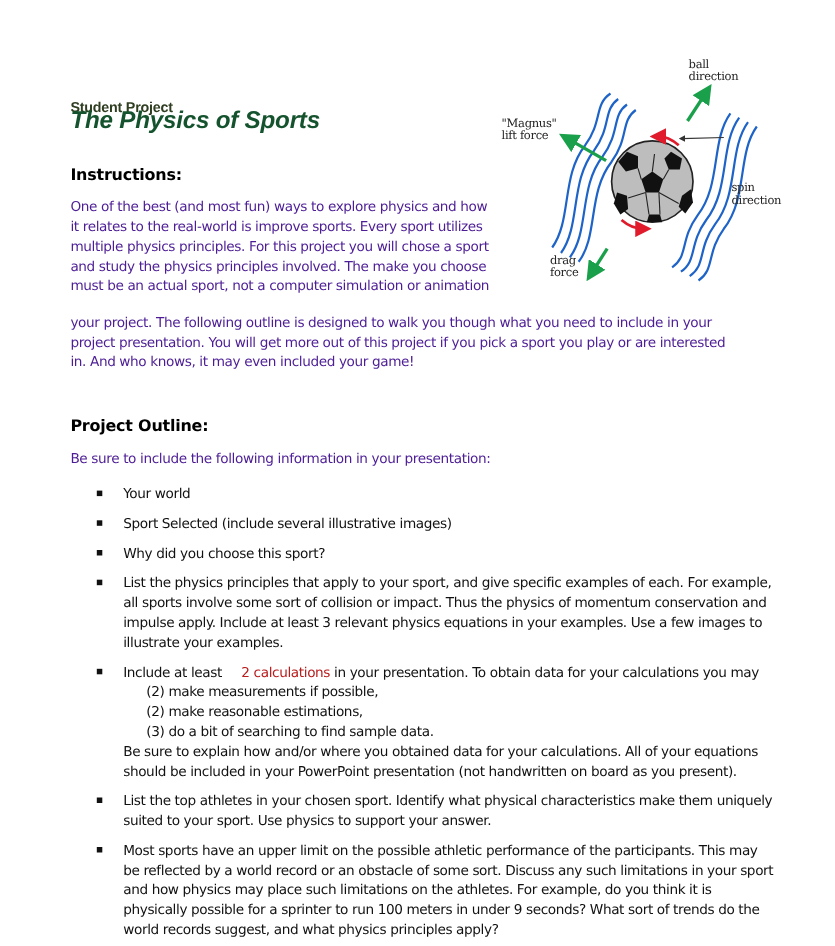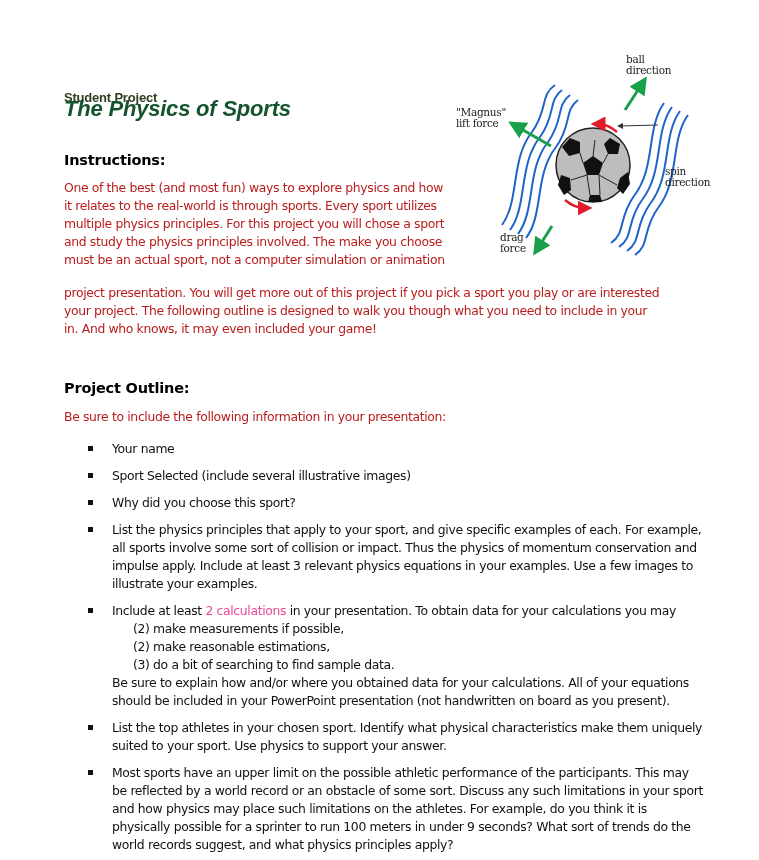--- a/index.html
+++ b/index.html
@@ -5,29 +5,29 @@
   html, body { margin: 0; padding: 0; background: #ffffff; }
   body { width: 759px; height: 860px; position: relative; overflow: hidden;
          font-family: "DejaVu Sans", sans-serif; color: #111; }
   .page { position: absolute; left: 0; top: 0; width: 759px; height: 860px; }
   .title-main { position: absolute; left: 64px; top: 74px; font-family: "Liberation Sans", sans-serif;
                 font-weight: bold; font-size: 13px; color: #2f3d20; letter-spacing: -0.2px; margin-top: 16px; }
   .title-sub { position: absolute; left: 64px; top: 96px; font-family: "Liberation Sans", sans-serif;
                font-weight: bold; font-style: italic; font-size: 22px; color: #14532d; letter-spacing: -0.2px; }
   .heading { position: absolute; left: 64px; font-family: "DejaVu Sans", sans-serif; font-weight: bold;
              font-size: 14.5px; color: #000000; letter-spacing: -0.2px; }
-  .para { position: absolute; left: 64px; font-size: 12.4px; line-height: 18px; color: #b91c1c;
+  .para { position: absolute; left: 64px; font-size: 12.4px; line-height: 18px; color: #4c1d95;
           letter-spacing: -0.35px; }
   .para b { font-style: italic; }
   .bullets { position: absolute; left: 86px; top: 440px; width: 620px; margin: 0; padding: 0; list-style: none; }
   .bullets li { position: relative; padding-left: 26px; font-size: 12.4px; line-height: 18px; color: #111;
                 letter-spacing: -0.35px; margin-bottom: 9px; }
   .bullets li .bullet-mark { position: absolute; left: 2px; top: 6px; width: 5px; height: 5px; background: #111; }
   .sub-step { padding-left: 21px; display: block; }
-  .red { color: #ec4899; }
+  .red { color: #b91c1c; margin-left: 14px; }
   .figure { position: absolute; left: 440px; top: 40px; width: 319px; height: 230px; }
   .fig-label { position: absolute; font-family: "DejaVu Serif", serif; font-size: 10.5px; line-height: 11px;
                color: #222; letter-spacing: -0.3px; }
 </style>
 </head>
 <body>
 
 <div class="page">
 
   <div class="title-main">Student Project</div>
@@ -102,37 +102,37 @@
     <div class="fig-label" style="left:60px; top:192px;">
       <div>drag</div>
       <div>force</div>
     </div>
   </div>
 
   <div class="heading" style="top:152px;">Instructions:</div>
 
   <div class="para" style="top:179px; width:400px;">
     <div>One of the best (and most fun) ways to explore physics and how</div>
-    <div>it relates to the real-world is through sports. Every sport utilizes</div>
+    <div>it relates to the real-world is improve sports. Every sport utilizes</div>
     <div>multiple physics principles. For this project you will chose a sport</div>
     <div>and study the physics principles involved. The make you choose</div>
     <div>must be an actual sport, not a computer simulation or animation</div>
   </div>
 
   <div class="para" style="top:284px; width:640px;">
+    <div>your project. The following outline is designed to walk you though what you need to include in your</div>
     <div>project presentation. You will get more out of this project if you pick a sport you play or are interested</div>
-    <div>your project. The following outline is designed to walk you though what you need to include in your</div>
     <div>in. And who knows, it may even included your game!</div>
   </div>
 
   <div class="heading" style="top:380px;">Project Outline:</div>
   <div class="para" style="top:408px; width:640px;">Be sure to include the following information in your presentation:</div>
 
   <ul class="bullets">
-    <li><span class="bullet-mark"></span><span>Your name</span></li>
+    <li><span class="bullet-mark"></span><span>Your world</span></li>
     <li><span class="bullet-mark"></span><span>Sport Selected (include several illustrative images)</span></li>
     <li><span class="bullet-mark"></span><span>Why did you choose this sport?</span></li>
     <li><span class="bullet-mark"></span><span>List the physics principles that apply to your sport, and give specific examples of each. For example, all sports involve some sort of collision or impact. Thus the physics of momentum conservation and impulse apply. Include at least 3 relevant physics equations in your examples. Use a few images to illustrate your examples.</span></li>
     <li><span class="bullet-mark"></span><span>Include at least </span><span class="red">2 calculations</span><span> in your presentation. To obtain data for your calculations you may</span>
       <span class="sub-step">(2) make measurements if possible,</span>
       <span class="sub-step">(2) make reasonable estimations,</span>
       <span class="sub-step">(3) do a bit of searching to find sample data.</span>
       <span style="display:block;">Be sure to explain how and/or where you obtained data for your calculations. All of your equations should be included in your PowerPoint presentation (not handwritten on board as you present).</span>
     </li>
     <li><span class="bullet-mark"></span><span>List the top athletes in your chosen sport. Identify what physical characteristics make them uniquely suited to your sport. Use physics to support your answer.</span></li>

